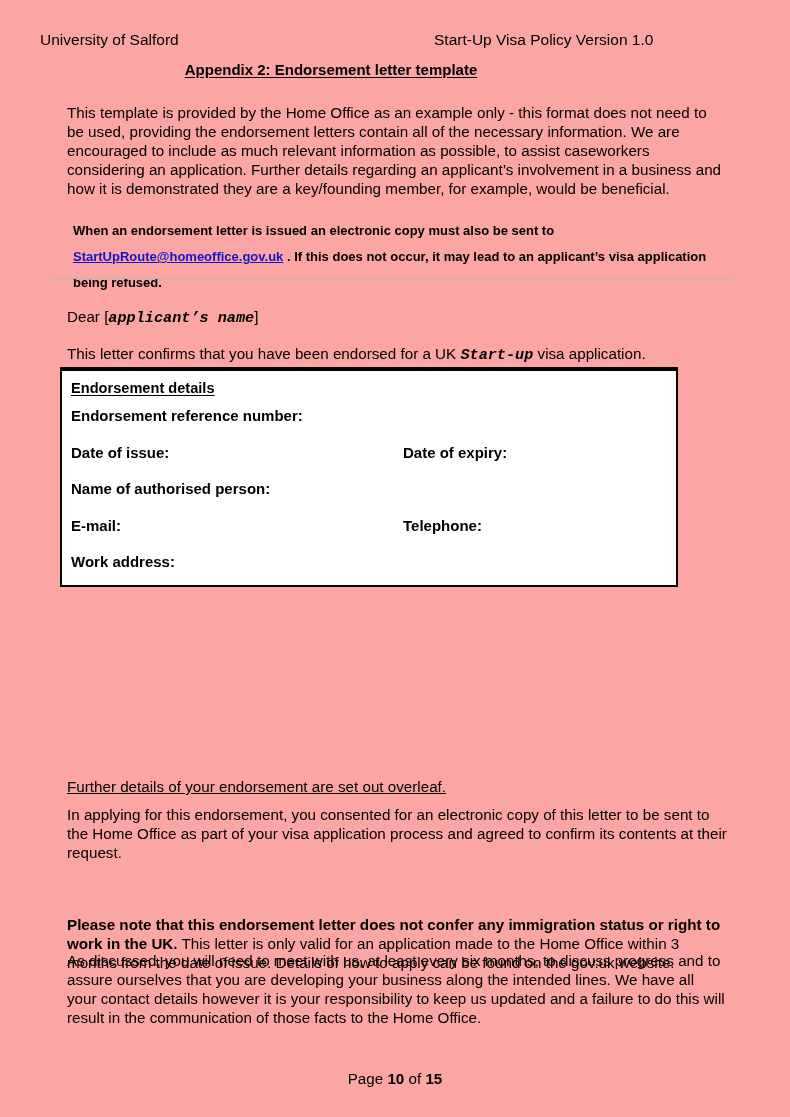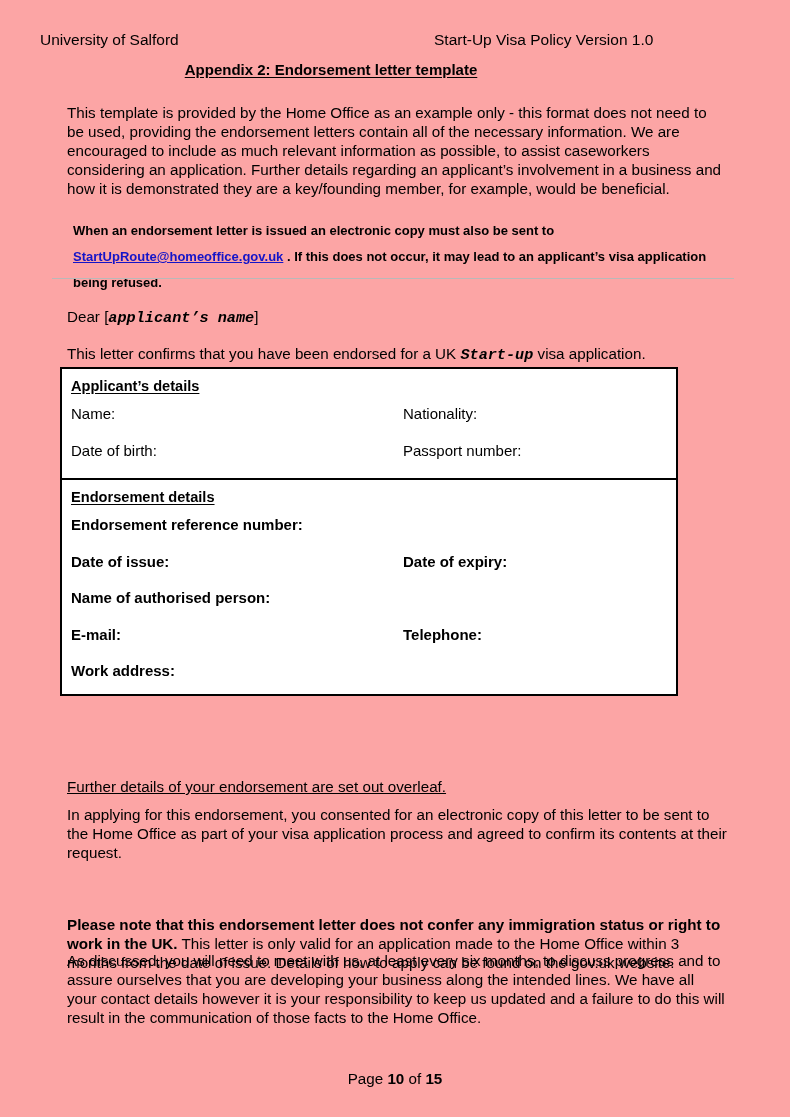--- a/index.html
+++ b/index.html
@@ -184,33 +184,20 @@
   <div class="col" style="top: 298px;">
     <p class="body"><span>Dear [</span><span class="bi">applicant’s name</span><span>]</span></p>
   </div>
 
   <div class="col" style="top: 335px;">
     <p class="body"><span>This letter confirms that you have been endorsed for a UK </span><span class="bi">Start-up</span><span> visa application.</span></p>
   </div>
 
   <div class="details-table">
 
-    <div class="tsection sec-pad-a">
-      <div class="sec-title">
-        <span>Applicant’s details</span>
-      </div>
-      <div class="trow">
-        <span class="c1">Name:</span>
-        <span class="c2">Nationality:</span>
-      </div>
-      <div class="trow">
-        <span class="c1">Date of birth:</span>
-        <span class="c2">Passport number:</span>
-      </div>
-    </div>
 
     <div class="tsection second sec-pad-b">
       <div class="sec-title">
         <span>Endorsement details</span>
       </div>
       <div class="trow bold">
         <span class="c1">Endorsement reference number:</span>
         <span class="c2"></span>
       </div>
       <div class="trow bold">

